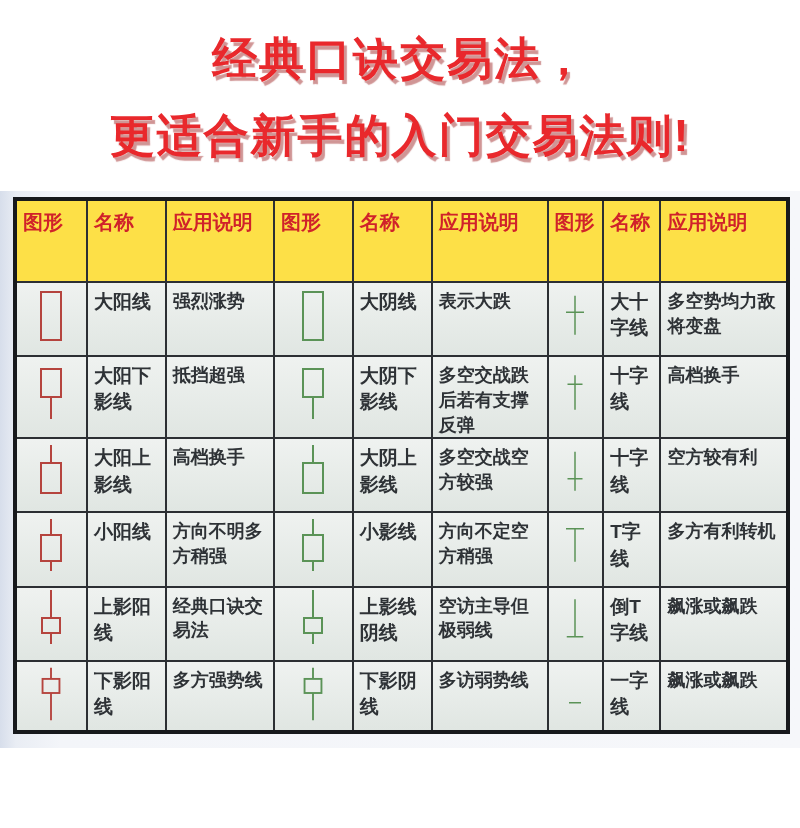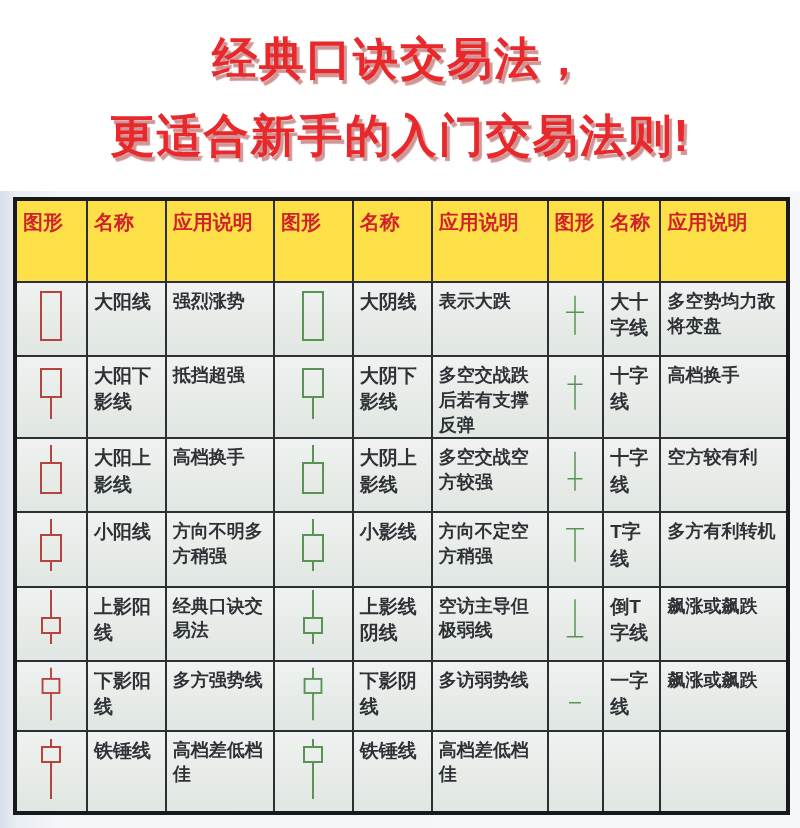--- a/index.html
+++ b/index.html
@@ -191,34 +191,15 @@
               <line x1="28" y1="33" x2="28" y2="62" fill="none" stroke="#5b9357" stroke-width="2"></line>
             </svg></td>
           <td class="name">下影阴线</td>
           <td class="desc">多访弱势线</td>
           <td class="fig"><svg width="42" height="62" viewBox="0 0 56 66">
               <line x1="20" y1="46" x2="36" y2="46" fill="none" stroke="#5b9357" stroke-width="2"></line>
             </svg></td>
           <td class="name">一字线</td>
           <td class="desc">飙涨或飙跌</td>
         </tr>
-        <tr style="height: 82px;">
-          <td class="fig"><svg width="56" height="66" viewBox="0 0 56 66">
-              <line x1="28" y1="4" x2="28" y2="12" fill="none" stroke="#b5443e" stroke-width="2"></line>
-              <rect x="19" y="12" width="18" height="15" fill="none" stroke="#b5443e" stroke-width="2"></rect>
-              <line x1="28" y1="27" x2="28" y2="64" fill="none" stroke="#b5443e" stroke-width="2"></line>
-            </svg></td>
-          <td class="name">铁锤线</td>
-          <td class="desc">高档差低档佳</td>
-          <td class="fig"><svg width="56" height="66" viewBox="0 0 56 66">
-              <line x1="28" y1="4" x2="28" y2="12" fill="none" stroke="#5b9357" stroke-width="2"></line>
-              <rect x="19" y="12" width="18" height="15" fill="none" stroke="#5b9357" stroke-width="2"></rect>
-              <line x1="28" y1="27" x2="28" y2="64" fill="none" stroke="#5b9357" stroke-width="2"></line>
-            </svg></td>
-          <td class="name">铁锤线</td>
-          <td class="desc">高档差低档佳</td>
-          <td class="fig"></td>
-          <td class="name"></td>
-          <td class="desc"></td>
-        </tr>
       </tbody>
   </table>
 </div>
 
 </body></html>

